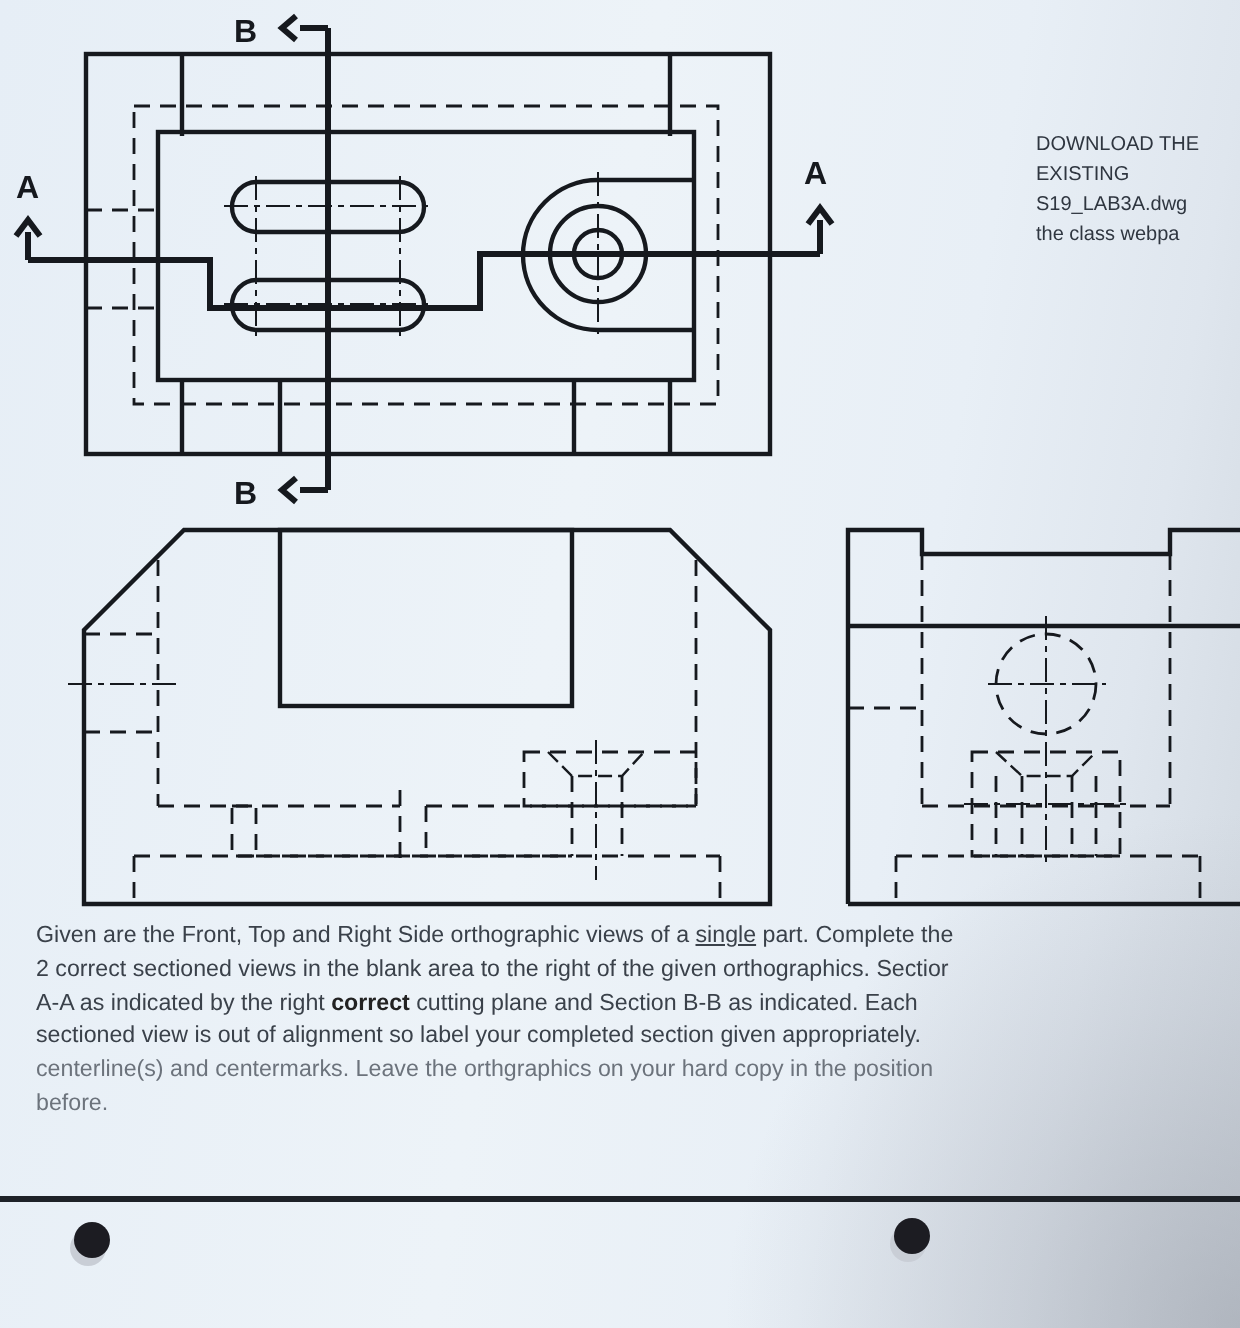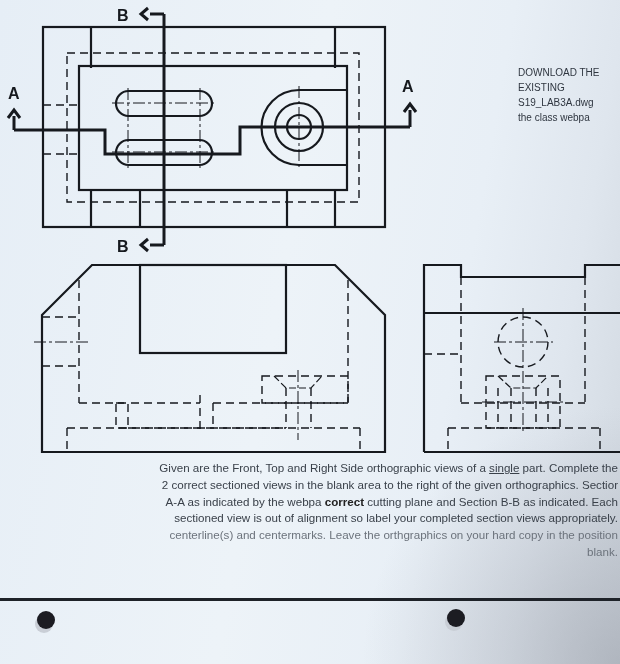--- a/index.html
+++ b/index.html
@@ -5,21 +5,21 @@
   html,body{margin:0;padding:0;}
   body{width:620px;height:664px;overflow:hidden;background:#e9f0f6;font-family:"Liberation Sans",sans-serif;position:relative;}
   .paper{position:absolute;left:0;top:0;width:620px;height:664px;
     background:linear-gradient(100deg,#e6eef6 0%,#edf3f8 45%,#e8eff6 70%,#dfe6ee 85%,#cfd6de 100%);}
   .shade{position:absolute;right:0;bottom:0;width:260px;height:260px;
     background:radial-gradient(ellipse at 100% 100%,rgba(150,155,165,.55) 0%,rgba(170,175,185,.25) 45%,rgba(0,0,0,0) 70%);}
   svg{position:absolute;left:0;top:0;}
   .note{position:absolute;left:518px;top:65px;font-size:10px;line-height:15px;color:#2f3640;white-space:nowrap;}
   .note div{margin:0;}
   .instr{position:absolute;left:18px;top:460px;width:600px;font-size:11.6px;line-height:16.8px;color:#3a414a;white-space:nowrap;}
-  .instr .line{display:block;text-align:right;}
+  .instr .line{display:block;}
   .instr b{font-weight:bold;color:#222;}
   .instr u{text-decoration:underline;}
   .light{color:#6c737c;}
   .rule{position:absolute;left:0;top:598px;width:620px;height:3px;background:#1e2228;}
   .hole{position:absolute;width:18px;height:18px;border-radius:50%;background:#1c1c22;box-shadow:-2px 4px 0 #c9ced6;}
 </style>
 </head>
 <body>
 
 <div class="paper"></div>
@@ -145,21 +145,21 @@
 <div class="note">
   <div>DOWNLOAD THE</div>
   <div>EXISTING</div>
   <div>S19_LAB3A.dwg</div>
   <div>the class webpa</div>
 </div>
 
 <div class="instr">
   <span class="line"><span>Given are the Front, Top and  Right Side orthographic views of a </span><u>single</u><span> part. Complete the</span></span>
   <span class="line">2 correct sectioned views in the blank area to the right of the given orthographics.  Sectior</span>
-  <span class="line"><span>A-A as indicated by the webpa </span><b>correct</b><span> cutting plane and Section B-B as indicated. Each</span></span>
-  <span class="line">sectioned view is out of alignment  so label your completed section views appropriately.</span>
+  <span class="line"><span>A-A as indicated by the right </span><b>correct</b><span> cutting plane and Section B-B as indicated. Each</span></span>
+  <span class="line">sectioned view is out of alignment  so label your completed section given appropriately.</span>
   <span class="line light">centerline(s) and centermarks. Leave the orthgraphics on your hard copy in the position</span>
-  <span class="line light">blank.</span>
+  <span class="line light">before.</span>
 </div>
 
 <div class="rule"></div>
 <div class="hole" style="left:37px;top:611px;"></div>
 <div class="hole" style="left:447px;top:609px;"></div>
 
 </body></html>

